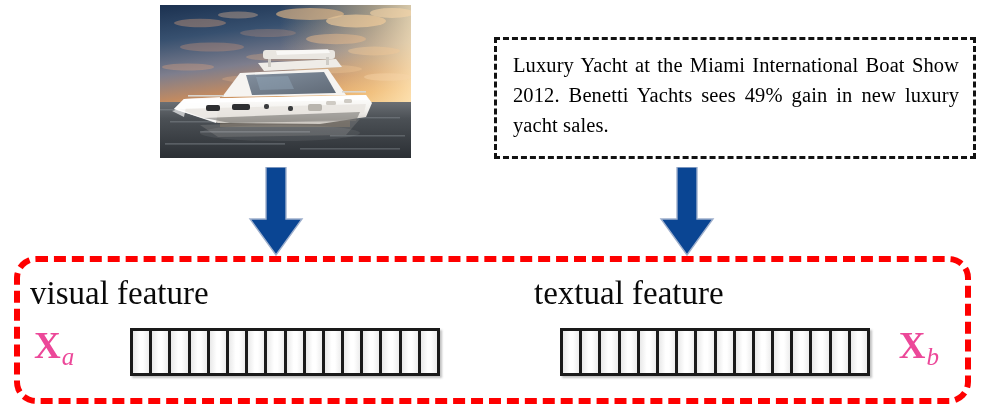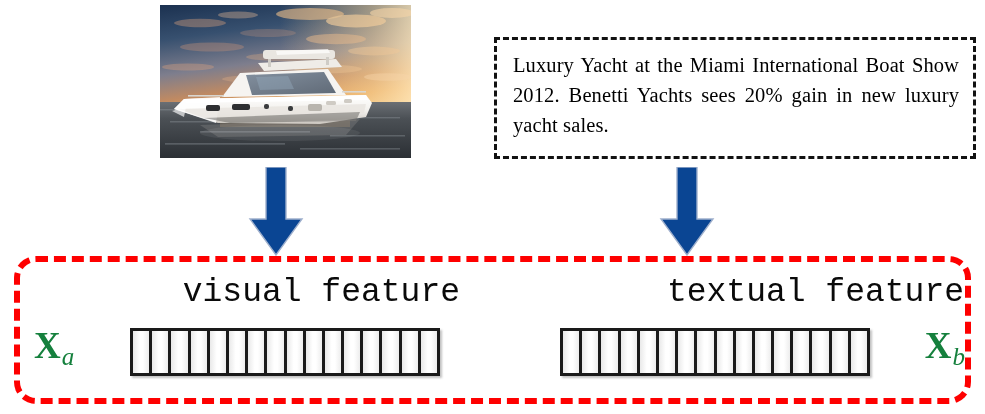--- a/index.html
+++ b/index.html
@@ -70,22 +70,22 @@
     top: 0;
     height: 100%;
   }
   .feature-group.visual  { left: 8px;   width: 430px; }
   .feature-group.textual { left: 516px; width: 430px; }
 
   .feature-label {
     position: absolute;
     top: 11px;
     width: 100%;
-    text-align: right;
-    font-family: Liberation Mono, monospace;
+    text-align: left;
+    font-family: Liberation Serif, serif;
     font-size: 33px;
     line-height: 40px;
     color: #0a0a0a;
     white-space: nowrap;
   }
   .feature-group.visual  .feature-label { left: 2px; }
   .feature-group.textual .feature-label { left: -2px; }
 
   
   .vector {
@@ -107,35 +107,35 @@
   }
   .vector .cell:last-child { border-right: none; }
 
   
   .math-label {
     position: absolute;
     top: 62px;
     font-family: "Liberation Serif", "DejaVu Serif", serif;
     font-size: 37px;
     line-height: 44px;
-    color: #15803d;
+    color: #ec4899;
     white-space: nowrap;
   }
   .math-label .sym {
     font-weight: bold;
     font-size: 37px;
   }
   .math-label .sub {
     font-style: italic;
     font-size: 25px;
     vertical-align: -0.28em;
     margin-left: 1px;
   }
   .math-xa { left: 14px; }
-  .math-xb { right: 0; margin-left: 40px; }
+  .math-xb { right: 26px; margin-left: 40px; }
 </style>
 </head>
 <body>
 
 <div id="stage">
 
   <div class="photo">
     <svg viewBox="0 0 251 153" preserveAspectRatio="none" aria-hidden="true">
       <defs>
         <linearGradient id="sky" x1="0" y1="0" x2="0.22" y2="1">
@@ -231,21 +231,21 @@
 
         <path d="M12 106 L26 102 L24 112 Z" fill="#ffffff" opacity=".65"></path>
       </g>
 
       <path d="M40 120 L200 114 L186 130 L58 132 Z" fill="#d8d4cd" opacity=".16"></path>
       <ellipse cx="120" cy="128" rx="80" ry="8" fill="#ffffff" opacity=".07"></ellipse>
     </svg>
   </div>
 
   <div class="caption-box">
-    <p class="caption-text">Luxury Yacht at the Miami International Boat Show 2012. Benetti Yachts sees 20% gain in new luxury yacht sales.</p>
+    <p class="caption-text">Luxury Yacht at the Miami International Boat Show 2012. Benetti Yachts sees 49% gain in new luxury yacht sales.</p>
   </div>
 
   <div class="arrow arrow-visual">
     <svg viewBox="0 0 56 90" aria-hidden="true">
       <path d="M18 0 L38 0 L38 52 L54 52 L28 88 L2 52 L18 52 Z" fill="#0a4593" stroke="#9fb0cd" stroke-width="1.4" stroke-linejoin="miter"></path>
     </svg>
   </div>
 
   <div class="arrow arrow-textual">
     <svg viewBox="0 0 56 90" aria-hidden="true">

